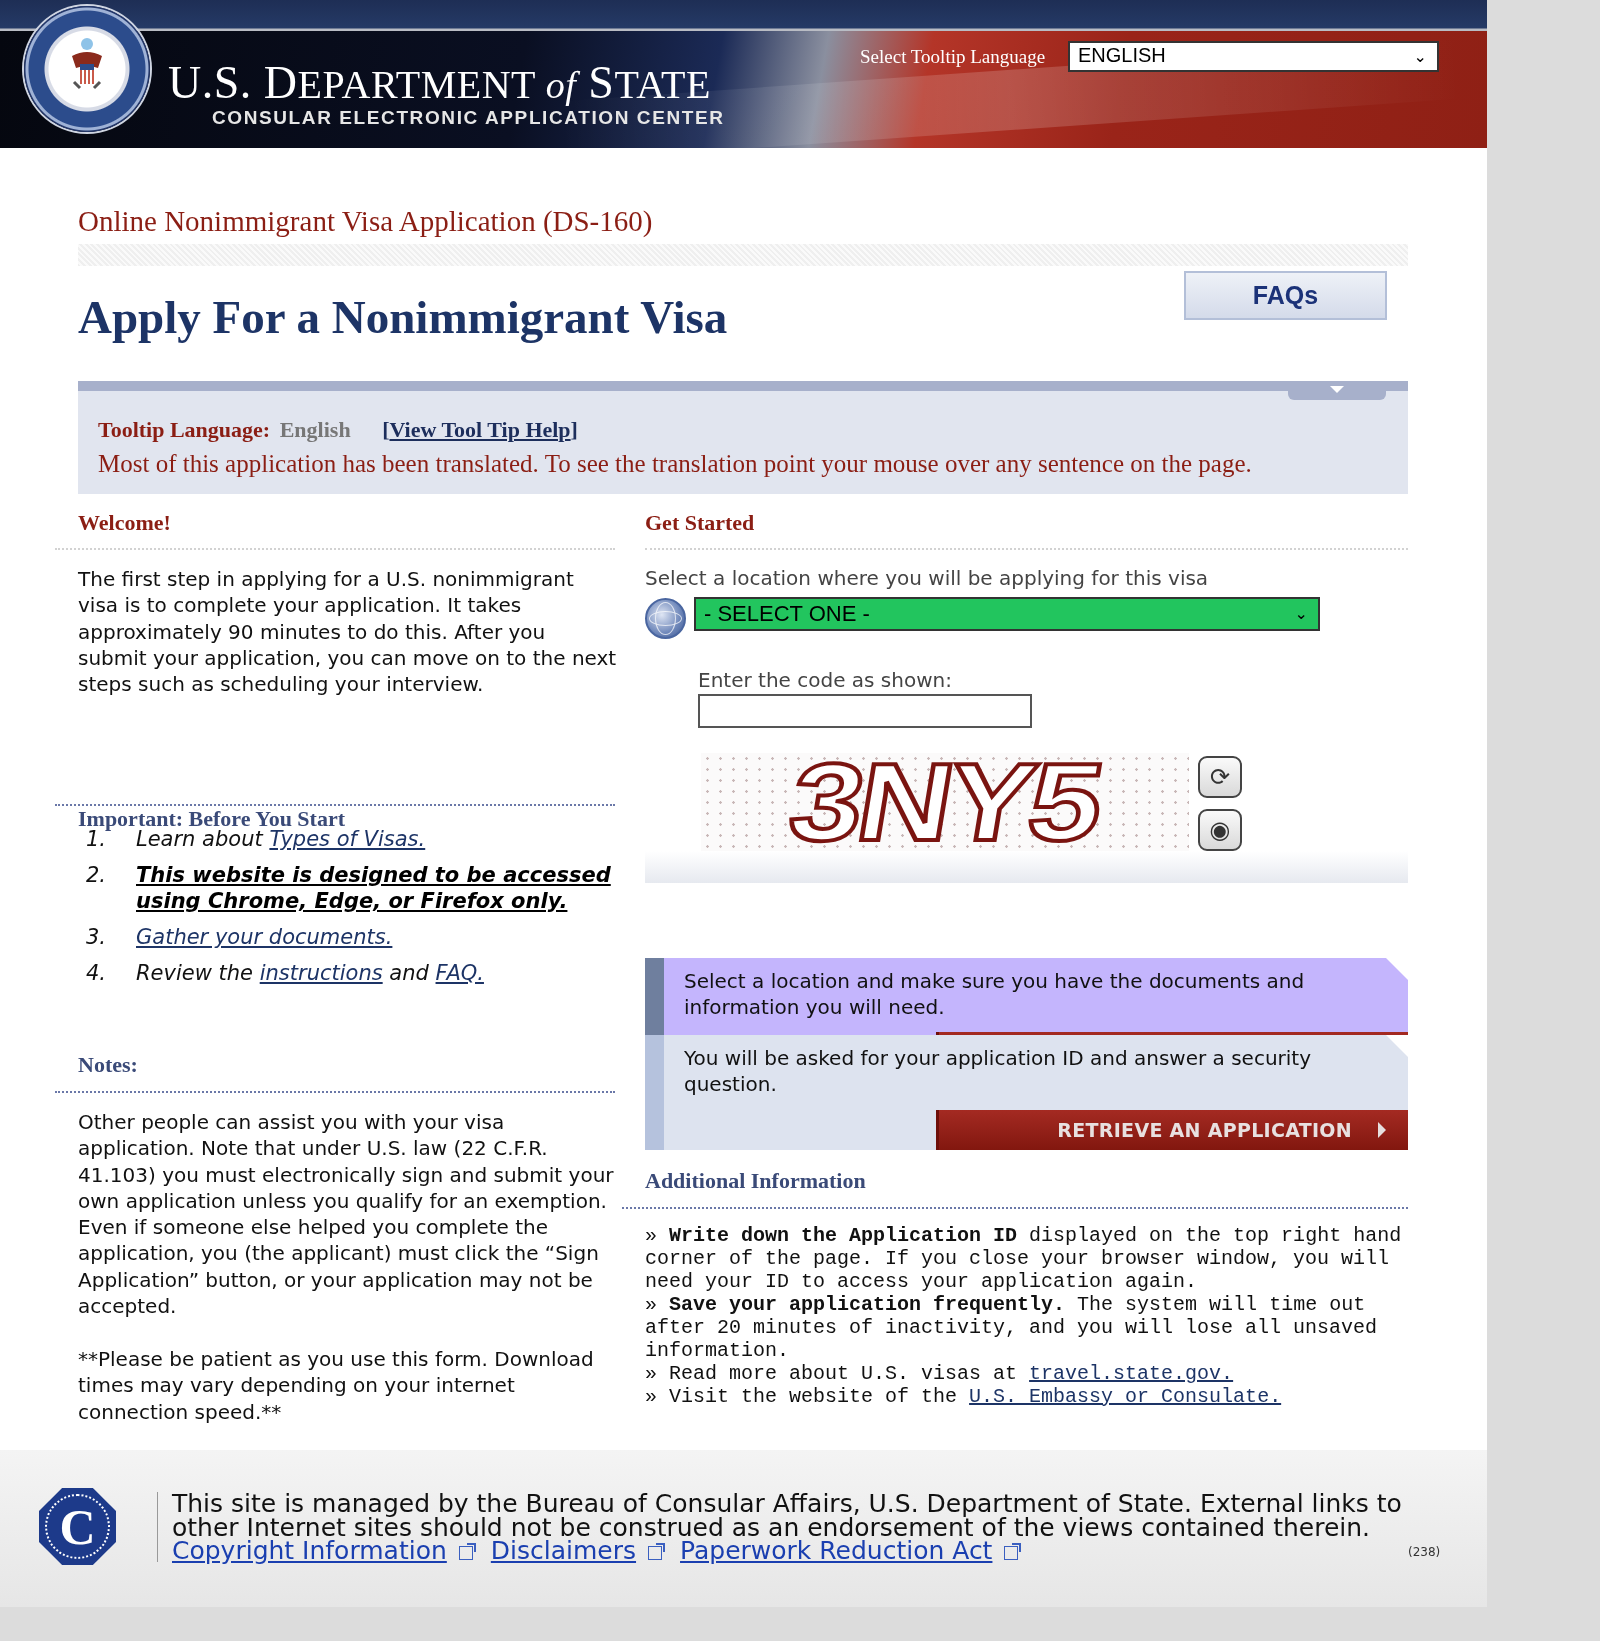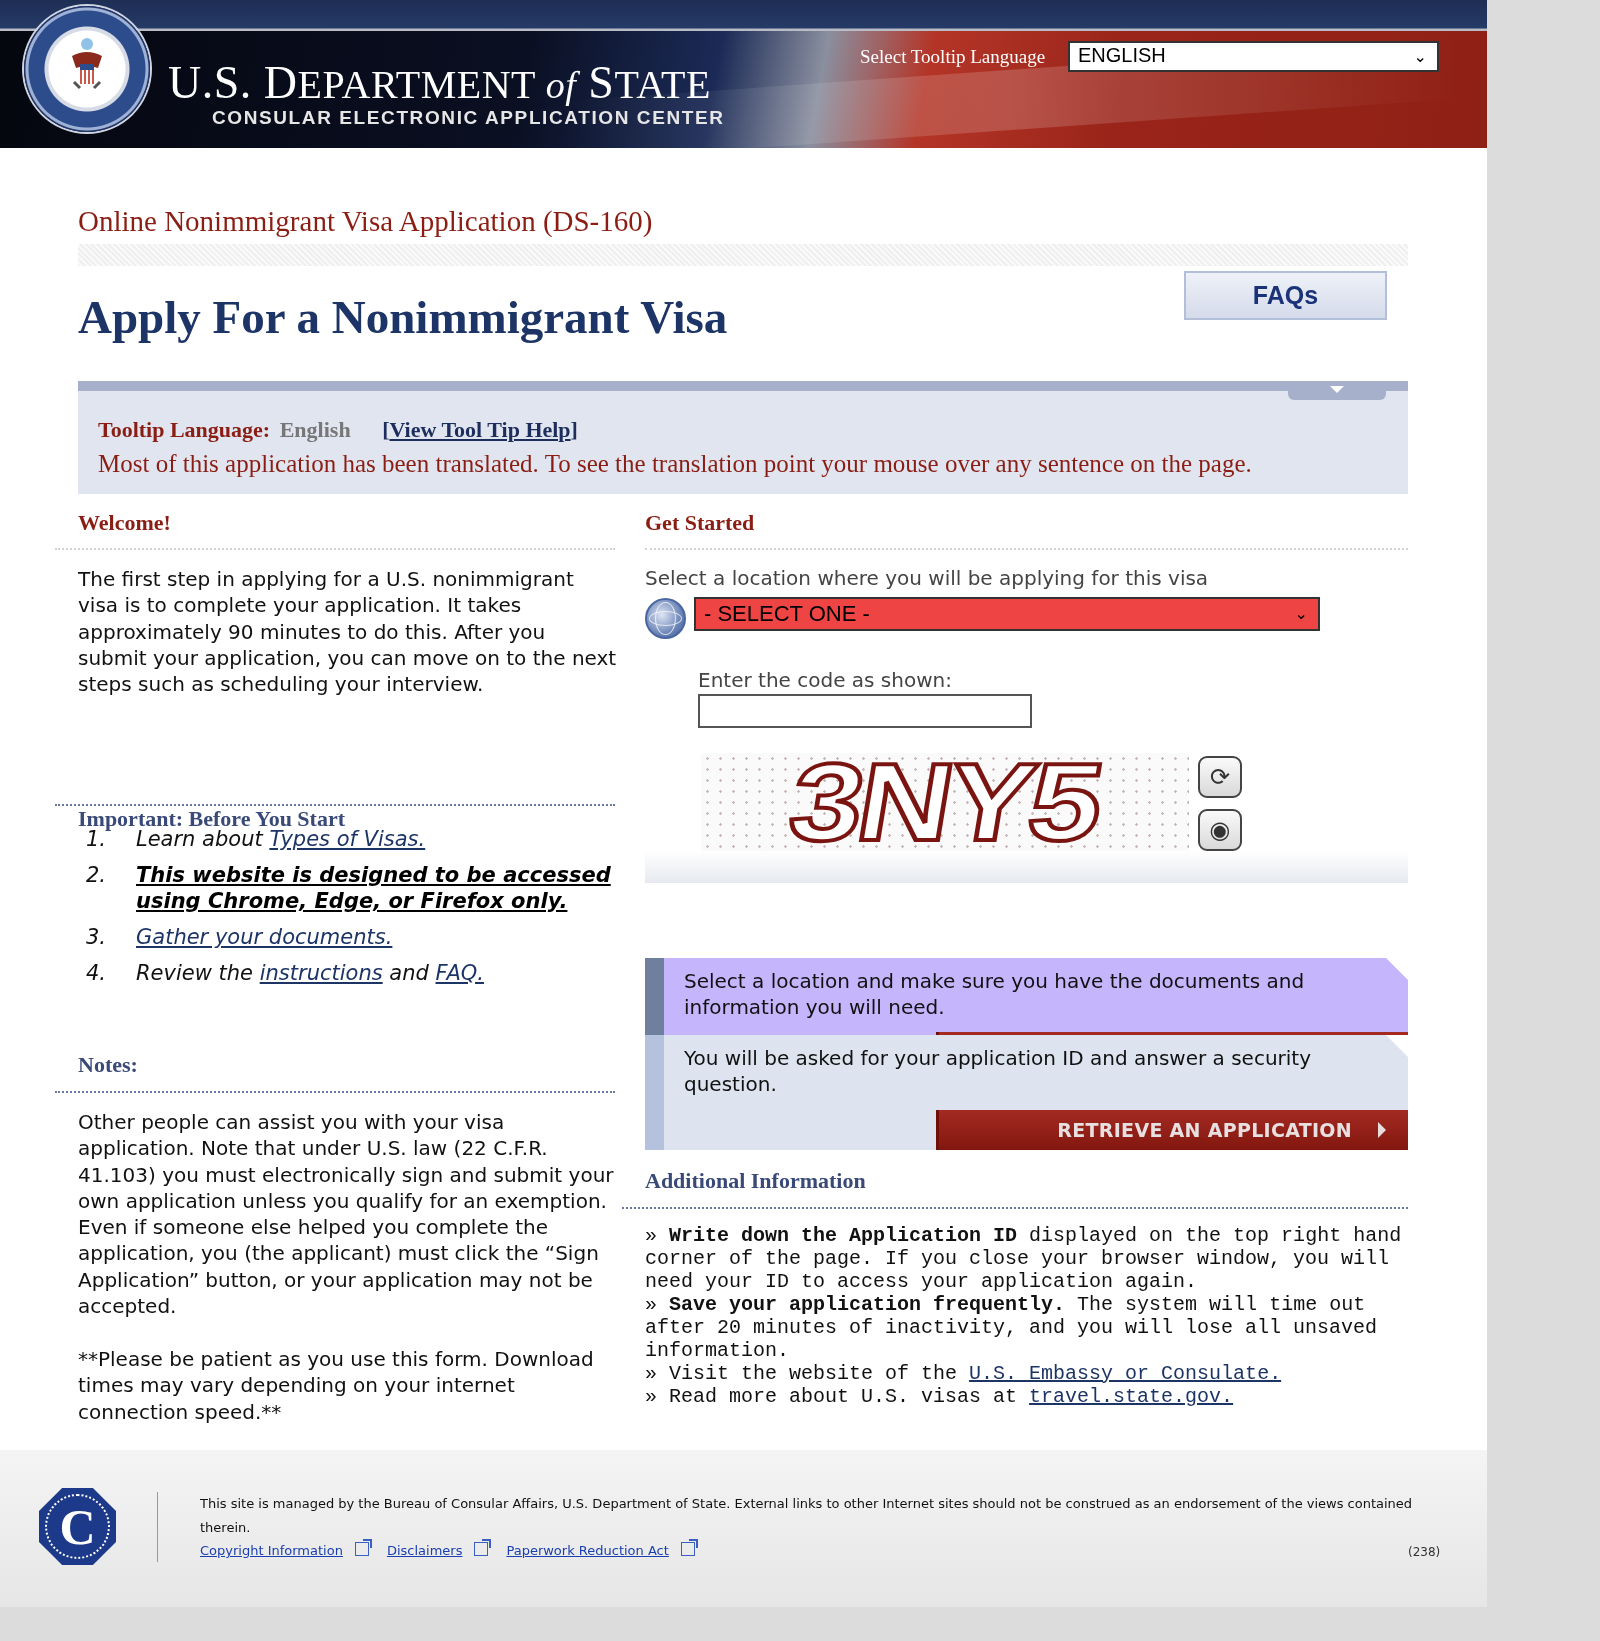--- a/index.html
+++ b/index.html
@@ -76,21 +76,21 @@
   .step-num { position: absolute; left: 0; top: 0; }
   .step a { color: #1d3466; text-decoration: underline; }
   .step-strong { font-weight: bold; text-decoration: underline; color: #000; }
 
   
   .loc-label { position: absolute; left: 645px; top: 566px; font-family: "DejaVu Sans", sans-serif; font-size: 20px; color: #444; white-space: nowrap; }
   .globe { position: absolute; left: 645px; top: 598px; width: 41px; height: 41px; border-radius: 50%;
     background: radial-gradient(circle at 40% 40%, #dfe6f4, #6d86b9 60%, #3b568f); border: 2px solid #4a66a0; }
   .globe-line { position: absolute; border: 1.5px solid rgba(255,255,255,0.7); border-radius: 50%; }
   .loc-select { position: absolute; left: 694px; top: 597px; width: 626px; height: 34px; border: 2px solid #333;
-    background: #ef4444; font-family: "Liberation Sans", sans-serif; font-size: 22px; padding: 2px 8px; color: #000; }
+    background: #22c55e; font-family: "Liberation Sans", sans-serif; font-size: 22px; padding: 2px 8px; color: #000; }
   .loc-select .chev { position: absolute; right: 10px; top: 5px; font-size: 16px; }
   .code-label { position: absolute; left: 698px; top: 668px; font-family: "DejaVu Sans", sans-serif; font-size: 20px; color: #444; white-space: nowrap; }
   .code-input { position: absolute; left: 698px; top: 694px; width: 334px; height: 34px; border: 2px solid #555; background: #fff; }
   .captcha { position: absolute; left: 701px; top: 753px; width: 488px; height: 98px;
     background: radial-gradient(circle, #c8b7b7 1px, transparent 1.5px) 0 0/13px 11px, #fbfafa;
     display: flex; align-items: center; justify-content: center; overflow: hidden; }
   .captcha-text { font-family: "Liberation Sans", sans-serif; font-weight: bold; font-size: 110px; letter-spacing: -4px;
     color: #fff; -webkit-text-stroke: 4px #7a1410; transform: scaleX(1.18) skewX(-8deg); line-height: 1; }
   .cap-btn { position: absolute; left: 1198px; width: 44px; height: 42px; border: 2px solid #444; border-radius: 9px;
     background: linear-gradient(180deg, #fafafa, #d9d9d9); display: flex; align-items: center; justify-content: center;
@@ -125,22 +125,22 @@
 
   
   .footer { position: absolute; left: 0; top: 1450px; width: 1487px; height: 157px;
     background: linear-gradient(180deg, #f4f4f4, #e6e6e6); }
   .ca-logo { position: absolute; left: 39px; top: 38px; width: 77px; height: 77px; background: #1d3a8a;
     clip-path: polygon(30% 0, 70% 0, 100% 30%, 100% 70%, 70% 100%, 30% 100%, 0 70%, 0 30%);
     display: flex; align-items: center; justify-content: center; color: #fff;
     font-family: "Liberation Serif", serif; font-weight: bold; font-size: 50px; }
   .ca-dots { position: absolute; inset: 6px; border: 2px dotted #fff; border-radius: 50%; }
   .footer-divider { position: absolute; left: 157px; top: 42px; width: 1px; height: 70px; background: #999; }
-  .footer-text { position: absolute; left: 200px; top: 42px; width: 1260px; font-family: "DejaVu Sans", sans-serif;
-    font-size: 13px; line-height: 23.5px; color: #111; }
+  .footer-text { position: absolute; left: 172px; top: 42px; width: 1260px; font-family: "DejaVu Sans", sans-serif;
+    font-size: 25px; line-height: 23.5px; color: #111; }
   .footer-links a { color: #1a3fb0; text-decoration: underline; margin-right: 8px; }
   .ext-icon { display: inline-block; width: 14px; height: 14px; border: 1.5px solid #3a5fc0; margin-left: 4px; margin-right: 18px;
     vertical-align: -1px; position: relative; }
   .ext-icon::after { content: ""; position: absolute; right: -4px; top: -4px; width: 7px; height: 7px;
     border-top: 2px solid #3a5fc0; border-right: 2px solid #3a5fc0; }
   .footer-count { position: absolute; left: 1408px; top: 95px; font-family: "DejaVu Sans", sans-serif; font-size: 12px; color: #333; }
 </style>
 </head>
 <body>
 
@@ -263,22 +263,22 @@
       <span class="btn-arrow"></span>
     </div>
   </div>
 
   <div class="sec-h sec-blue" style="left:645px; top:1168px;">Additional Information</div>
   <div class="dots dots-blue" style="left:622px; top:1207px; width:786px;"></div>
 
   <div class="info">
     <div><span>» </span><b>Write down the Application ID</b><span> displayed on the top right hand corner of the page. If you close your browser window, you will need your ID to access your application again.</span></div>
     <div><span>» </span><b>Save your application frequently.</b><span> The system will time out after 20 minutes of inactivity, and you will lose all unsaved information.</span></div>
+    <div><span>» </span><span>Read more about U.S. visas at </span><a>travel.state.gov.</a></div>
     <div><span>» </span><span>Visit the website of the </span><a>U.S. Embassy or Consulate.</a></div>
-    <div><span>» </span><span>Read more about U.S. visas at </span><a>travel.state.gov.</a></div>
   </div>
 
   <div class="footer">
     <div class="ca-logo">
       <div class="ca-dots"></div>
       <span>C</span>
     </div>
     <div class="footer-divider"></div>
     <div class="footer-text">
       <div>This site is managed by the Bureau of Consular Affairs, U.S. Department of State. External links to other Internet sites should not be construed as an endorsement of the views contained therein.</div>

